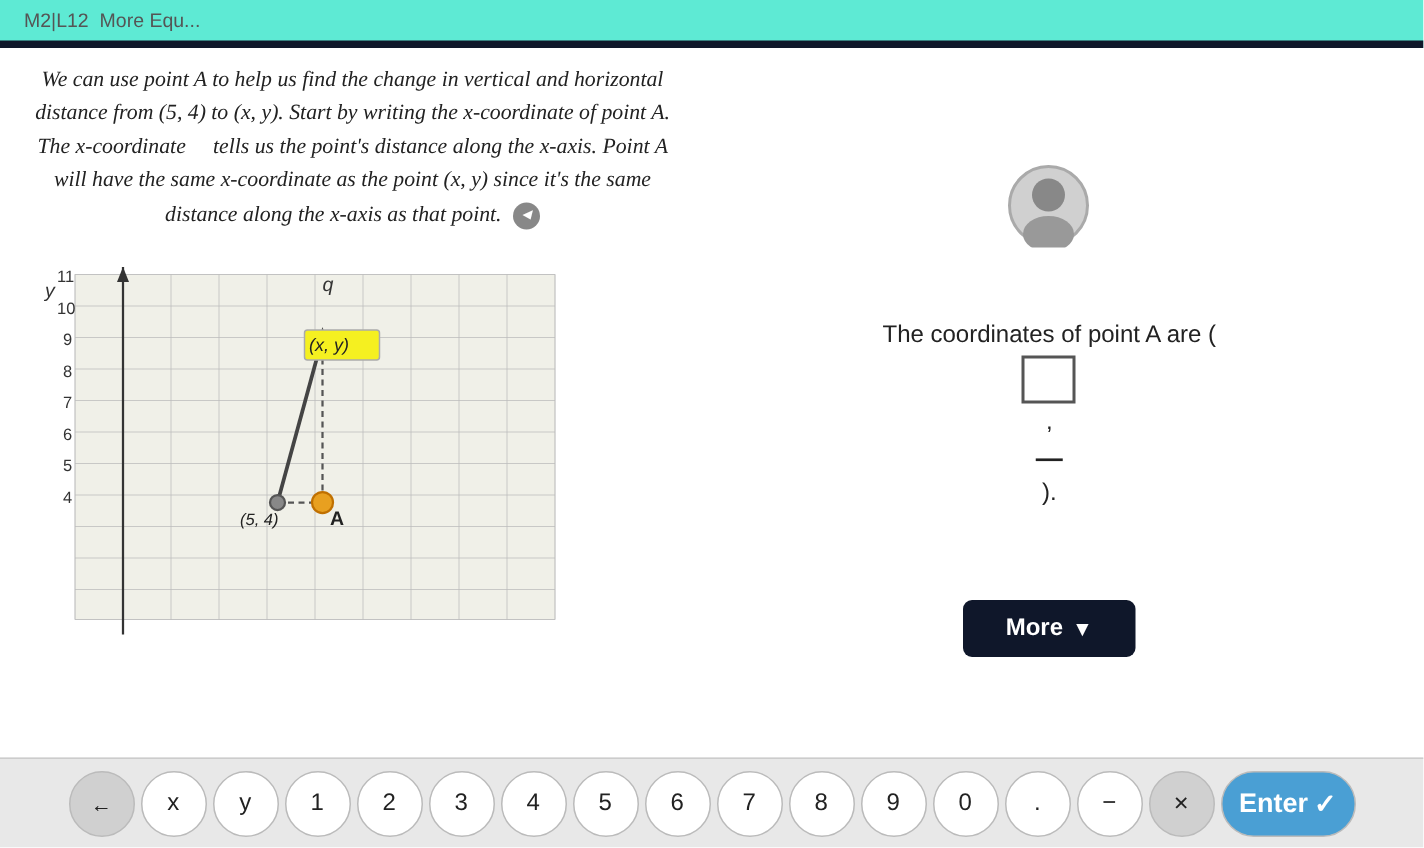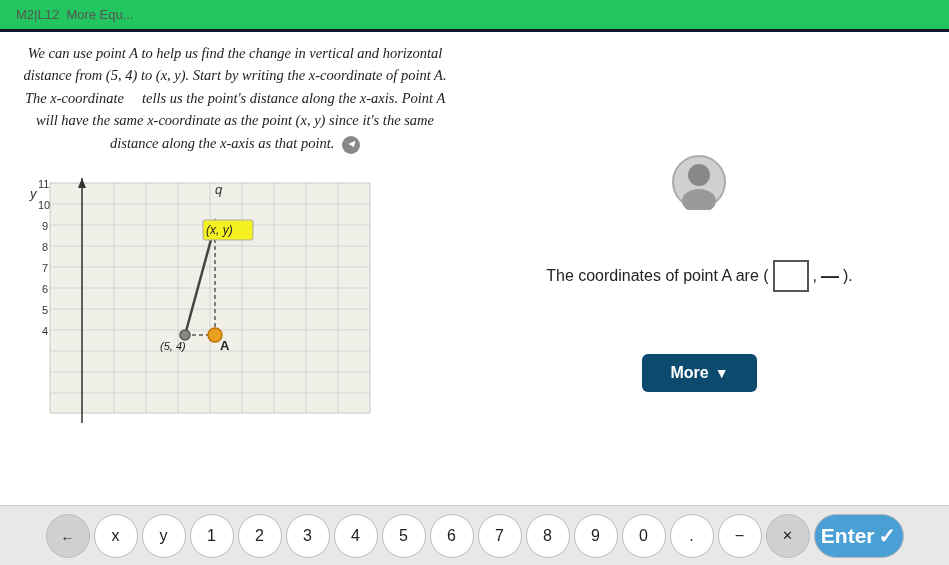--- a/index.html
+++ b/index.html
@@ -10,22 +10,22 @@
       font-family: 'Georgia', serif;
       overflow: hidden;
       position: relative;
     }
 
     
     .top-bar {
       display: flex;
       align-items: center;
       padding: 4px 16px;
-      background: #22c55e;
-      border-bottom: 3px solid #0f172a;
+      background: #5eead4;
+      border-bottom: 5px solid #0f172a;
       height: 32px;
     }
     .top-bar-title {
       font-size: 13px;
       color: #555;
       font-family: Arial, sans-serif;
     }
 
     
     .main-content {
@@ -90,39 +90,40 @@
     }
 
     .coordinates-line {
       font-size: 16px;
       color: #222;
       display: flex;
       align-items: center;
       gap: 4px;
       margin-bottom: 18px;
       font-family: Arial, sans-serif;
+      flex-direction: column;
     }
     .coord-box {
       width: 36px;
       height: 32px;
       border: 2px solid #555;
       display: inline-flex;
       align-items: center;
       justify-content: center;
       background: #fff;
       font-size: 14px;
     }
     .coord-dash {
       font-size: 18px;
       font-weight: bold;
       color: #222;
     }
 
     .more-button {
-      background: #0c4a6e;
+      background: #0f172a;
       color: #fff;
       border: none;
       border-radius: 6px;
       padding: 10px 28px;
       font-size: 16px;
       cursor: pointer;
       display: flex;
       align-items: center;
       gap: 6px;
       font-family: Arial, sans-serif;
@@ -166,21 +167,21 @@
     }
     .key-btn.nav-btn {
       background: #d0d0d0;
       font-size: 14px;
     }
     .key-btn.enter-btn {
       width: 90px;
       border-radius: 22px;
       background: #4a9fd4;
       color: #fff;
-      font-size: 21px;
+      font-size: 18px;
       font-weight: bold;
       gap: 4px;
     }
     .key-btn.backspace-btn {
       background: #d0d0d0;
     }
 
     
     .graph-svg {
       position: absolute;

